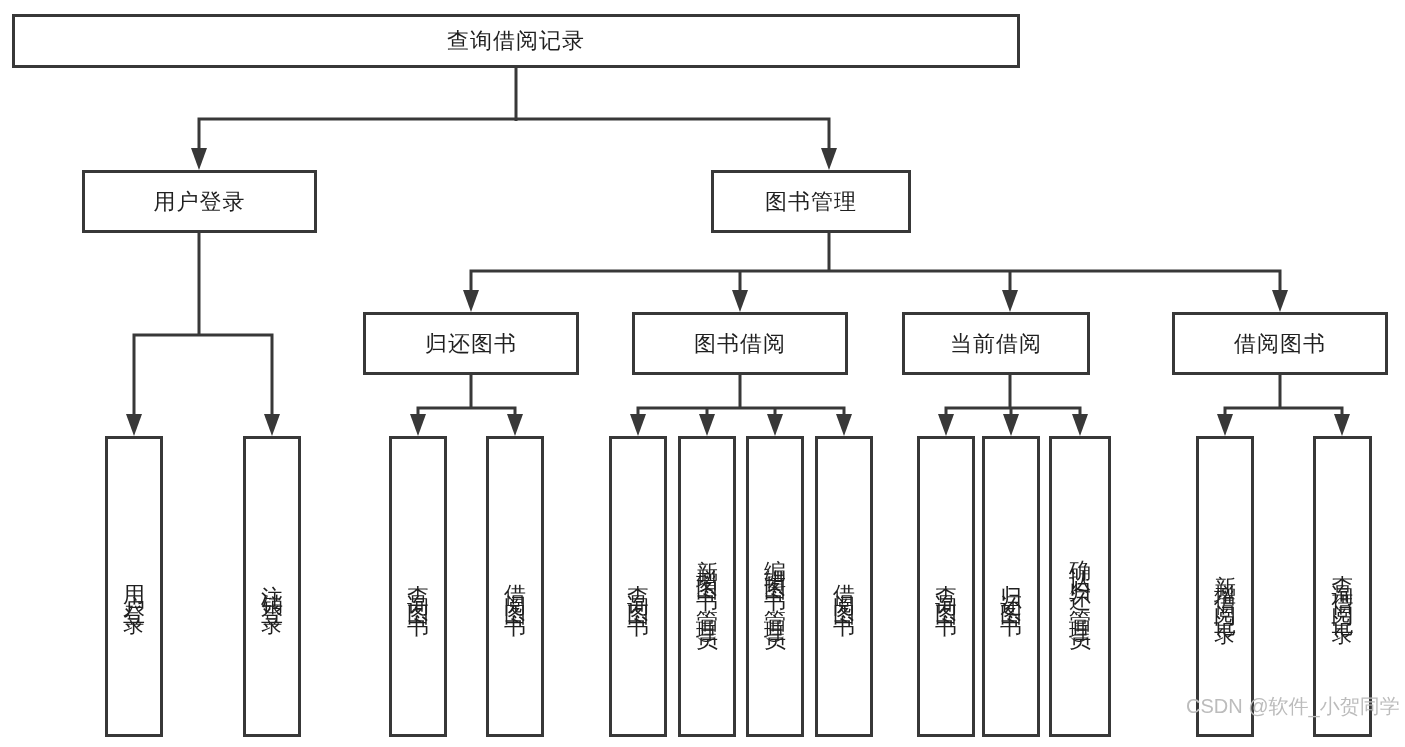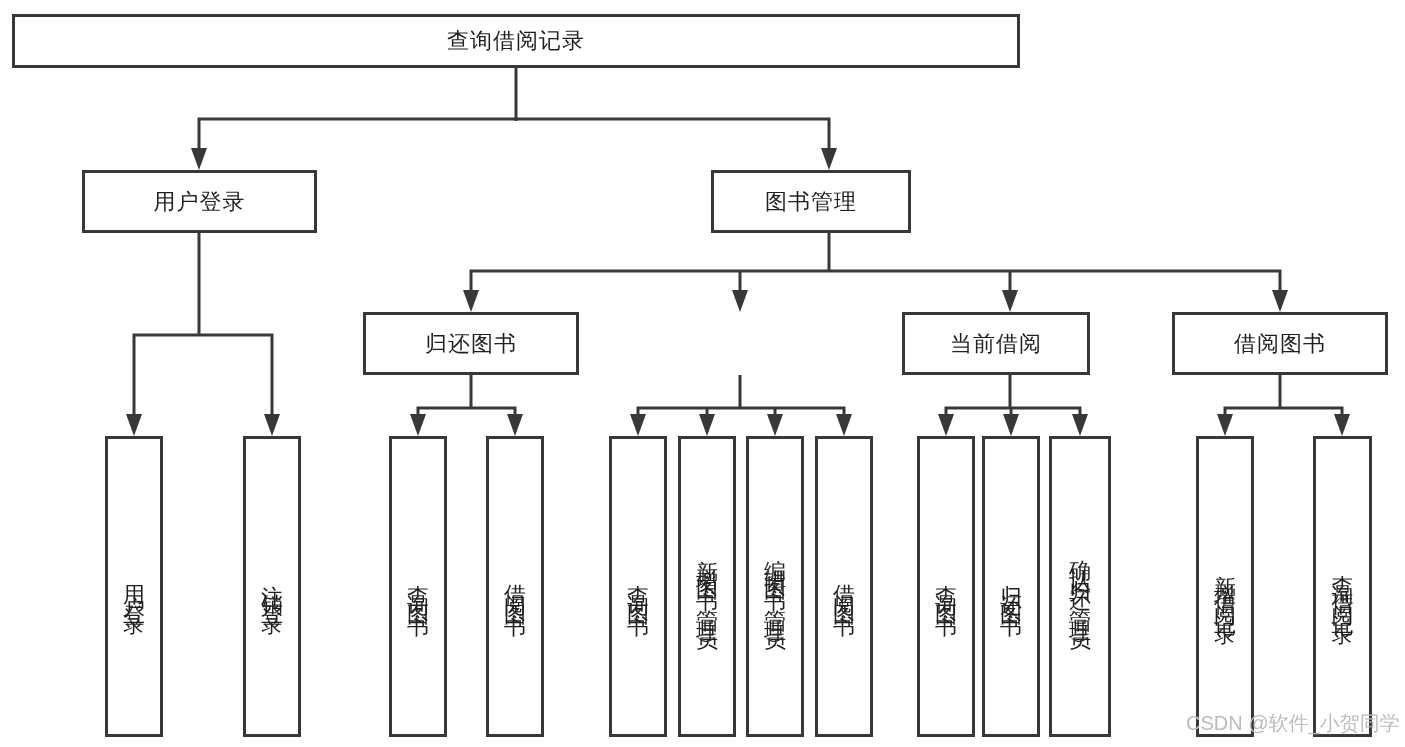--- a/index.html
+++ b/index.html
@@ -40,21 +40,21 @@
   .vbox .vtext {
     writing-mode: vertical-rl;
     text-orientation: mixed;
     font-size: 22px;
     letter-spacing: 10px;
     line-height: 1;
   }
   #watermark {
     position: absolute;
     left: 1186px;
-    top: 710px;
+    top: 693px;
     font-size: 20px;
     color: #bcbcbc;
     white-space: nowrap;
     z-index: 5;
   }
 </style>
 </head>
 <body>
 
 <div id="stage">
@@ -115,20 +115,21 @@
       <polygon points="1342,436 1334,414 1350,414"></polygon>
     </g>
   </svg>
 
   <div class="node hbox" style="left:12px; top:14px; width:1008px; height:54px;">查询借阅记录</div>
 
   <div class="node hbox" style="left:82px; top:170px; width:235px; height:63px;">用户登录</div>
   <div class="node hbox" style="left:711px; top:170px; width:200px; height:63px;">图书管理</div>
 
   <div class="node hbox" style="left:363px; top:312px; width:216px; height:63px;">归还图书</div>
+  <div class="node hbox" style="left:632px; top:312px; width:216px; height:63px;">图书借阅</div>
   <div class="node hbox" style="left:902px; top:312px; width:188px; height:63px;">当前借阅</div>
   <div class="node hbox" style="left:1172px; top:312px; width:216px; height:63px;">借阅图书</div>
 
   <div class="node vbox" style="left:105px; top:436px; width:58px; height:301px;">
     <span class="vtext">用户登录</span>
   </div>
   <div class="node vbox" style="left:243px; top:436px; width:58px; height:301px;">
     <span class="vtext">注销登录</span>
   </div>
 

